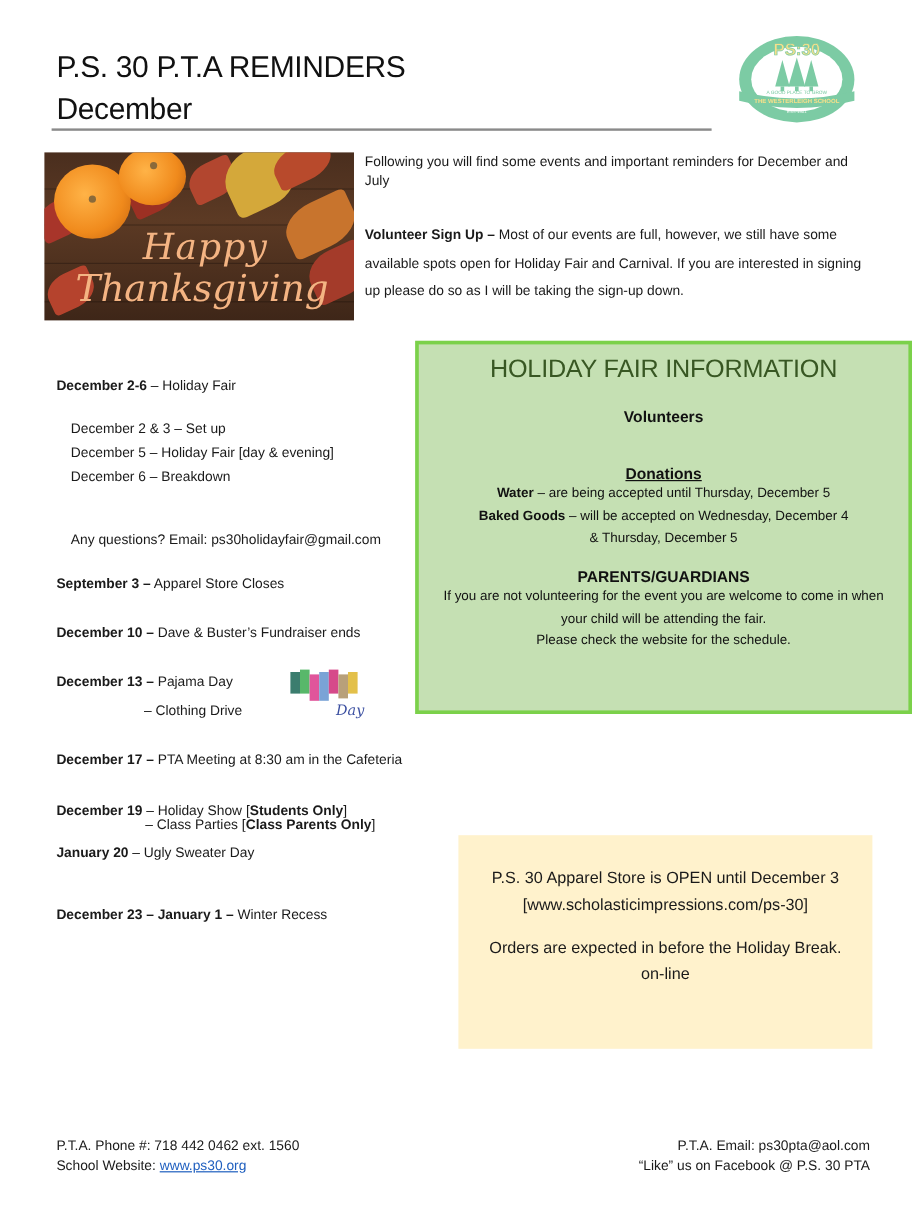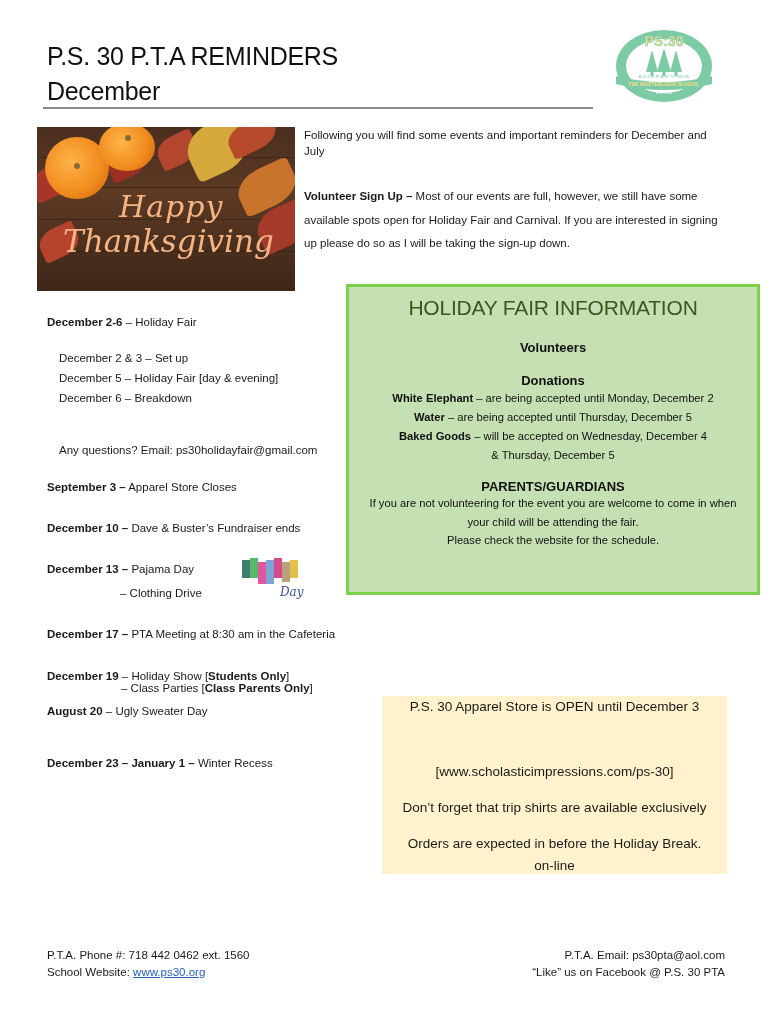--- a/index.html
+++ b/index.html
@@ -8,21 +8,21 @@
   .abs { position: absolute; }
 
   .title { left: 47px; top: 40px; font-size: 25px; line-height: 33px; color: #111; letter-spacing: -0.3px; }
   .subtitle { left: 47px; top: 75px; font-size: 25px; line-height: 33px; color: #111; letter-spacing: -0.3px; }
   .rule { left: 43px; top: 107px; width: 550px; height: 2px; background: #8a8a8a; }
 
   
   .logo { left: 612px; top: 26px; width: 104px; height: 78px; }
 
   
-  .thanks { left: 37px; top: 127px; width: 258px; height: 164px; overflow: hidden;
+  .thanks { left: 37px; top: 127px; width: 258px; height: 140px; overflow: hidden;
     background: linear-gradient(180deg, #4a2e1e 0%, #5c3a24 40%, #3e2618 100%); }
   .thanks .plank { position: absolute; left: 0; width: 100%; height: 1px; background: rgba(0,0,0,0.25); }
   .thanks .pumpkin { position: absolute; border-radius: 50%;
     background: radial-gradient(circle at 40% 40%, #ffb347, #f08a1c 60%, #c2610e); }
   .thanks .stem { position: absolute; width: 6px; height: 6px; border-radius: 50%; background: #8a6a3a; }
   .thanks .leaf { position: absolute; width: 40px; height: 30px; border-radius: 50% 10% 50% 10%; transform: rotate(-25deg); }
   .thanks .happy { position: absolute; left: 82px; top: 62px; font-family: "DejaVu Serif", serif; font-style: italic; font-size: 30px; color: #f4b483; letter-spacing: 1px; }
   .thanks .tg { position: absolute; left: 26px; top: 96px; font-family: "DejaVu Serif", serif; font-style: italic; font-size: 31px; color: #f4b483; }
 
   .intro { left: 304px; top: 127px; width: 425px; font-size: 11.5px; line-height: 16px; color: #1a1a1a; }
@@ -131,47 +131,45 @@
   </svg>
 </div>
 
 <div class="abs list" style="left:47px; top:628px;">
   <b>December 17 –</b><span> PTA Meeting at 8:30 am in the Cafeteria</span>
 </div>
 <div class="abs list" style="left:47px; top:670px;">
   <b>December 19</b><span> – Holiday Show [</span><b>Students Only</b><span>]</span>
 </div>
 <div class="abs list" style="left:47px; top:705px;">
-  <b>August 20</b><span>  –  Ugly Sweater Day</span>
+  <b>January 20</b><span>  –  Ugly Sweater Day</span>
 </div>
 <div class="abs list" style="left:121px; top:682px;">
   <span>–  Class Parties [</span><b>Class Parents Only</b><span>]</span>
 </div>
 <div class="abs list" style="left:47px; top:757px;">
   <b>December 23 – January 1 –</b><span> Winter Recess</span>
 </div>
 
 <div class="abs green">
   <div class="ghead">HOLIDAY FAIR INFORMATION</div>
   <div class="sec" style="margin-top:20px;">Volunteers</div>
-  <div class="sec" style="margin-top:18px;">Donations</div>
-  <div class="p" style="margin-top:1px;"><b>White Elephant</b><span> – are being accepted until Monday, December 2</span></div>
+  <div class="sec" style="margin-top:32px;text-decoration:underline;">Donations</div>
   <div class="p"><b>Water</b><span> – are being accepted until Thursday, December 5</span></div>
   <div class="p"><b>Baked Goods</b><span> – will be accepted on Wednesday, December 4</span></div>
   <div class="p">&amp; Thursday, December 5</div>
   <div class="sec" style="margin-top:14px;">PARENTS/GUARDIANS</div>
   <div class="p">If you are not volunteering for the event you are welcome to come in when</div>
   <div class="p">your child will be attending the fair.</div>
   <div class="p" style="line-height:17px;">Please check the website for the schedule.</div>
 </div>
 
 <div class="abs apparel">
-  <div style="line-height:22px;">P.S. 30 Apparel Store is OPEN until December 3</div>
-  <div style="line-height:22px;margin-top:43px;">[www.scholasticimpressions.com/ps-30]</div>
-  <div style="margin-top:14px; line-height:22px;">Don’t forget that trip shirts are available exclusively</div>
+  <div style="margin-top:25px; line-height:22px;">P.S. 30 Apparel Store is OPEN until December 3</div>
+  <div style="line-height:22px;">[www.scholasticimpressions.com/ps-30]</div>
   <div style="margin-top:14px; line-height:22px;">Orders are expected in before the Holiday Break.</div>
   <div style="line-height:22px;">on-line</div>
 </div>
 
 <div class="abs foot" style="left:47px; top:947px;">
   <div>P.T.A. Phone #:  718 442 0462 ext. 1560</div>
   <div><span>School Website: </span><a>www.ps30.org</a></div>
 </div>
 <div class="abs foot" style="right:45px; top:947px; text-align:right;">
   <div>P.T.A. Email:  ps30pta@aol.com</div>

